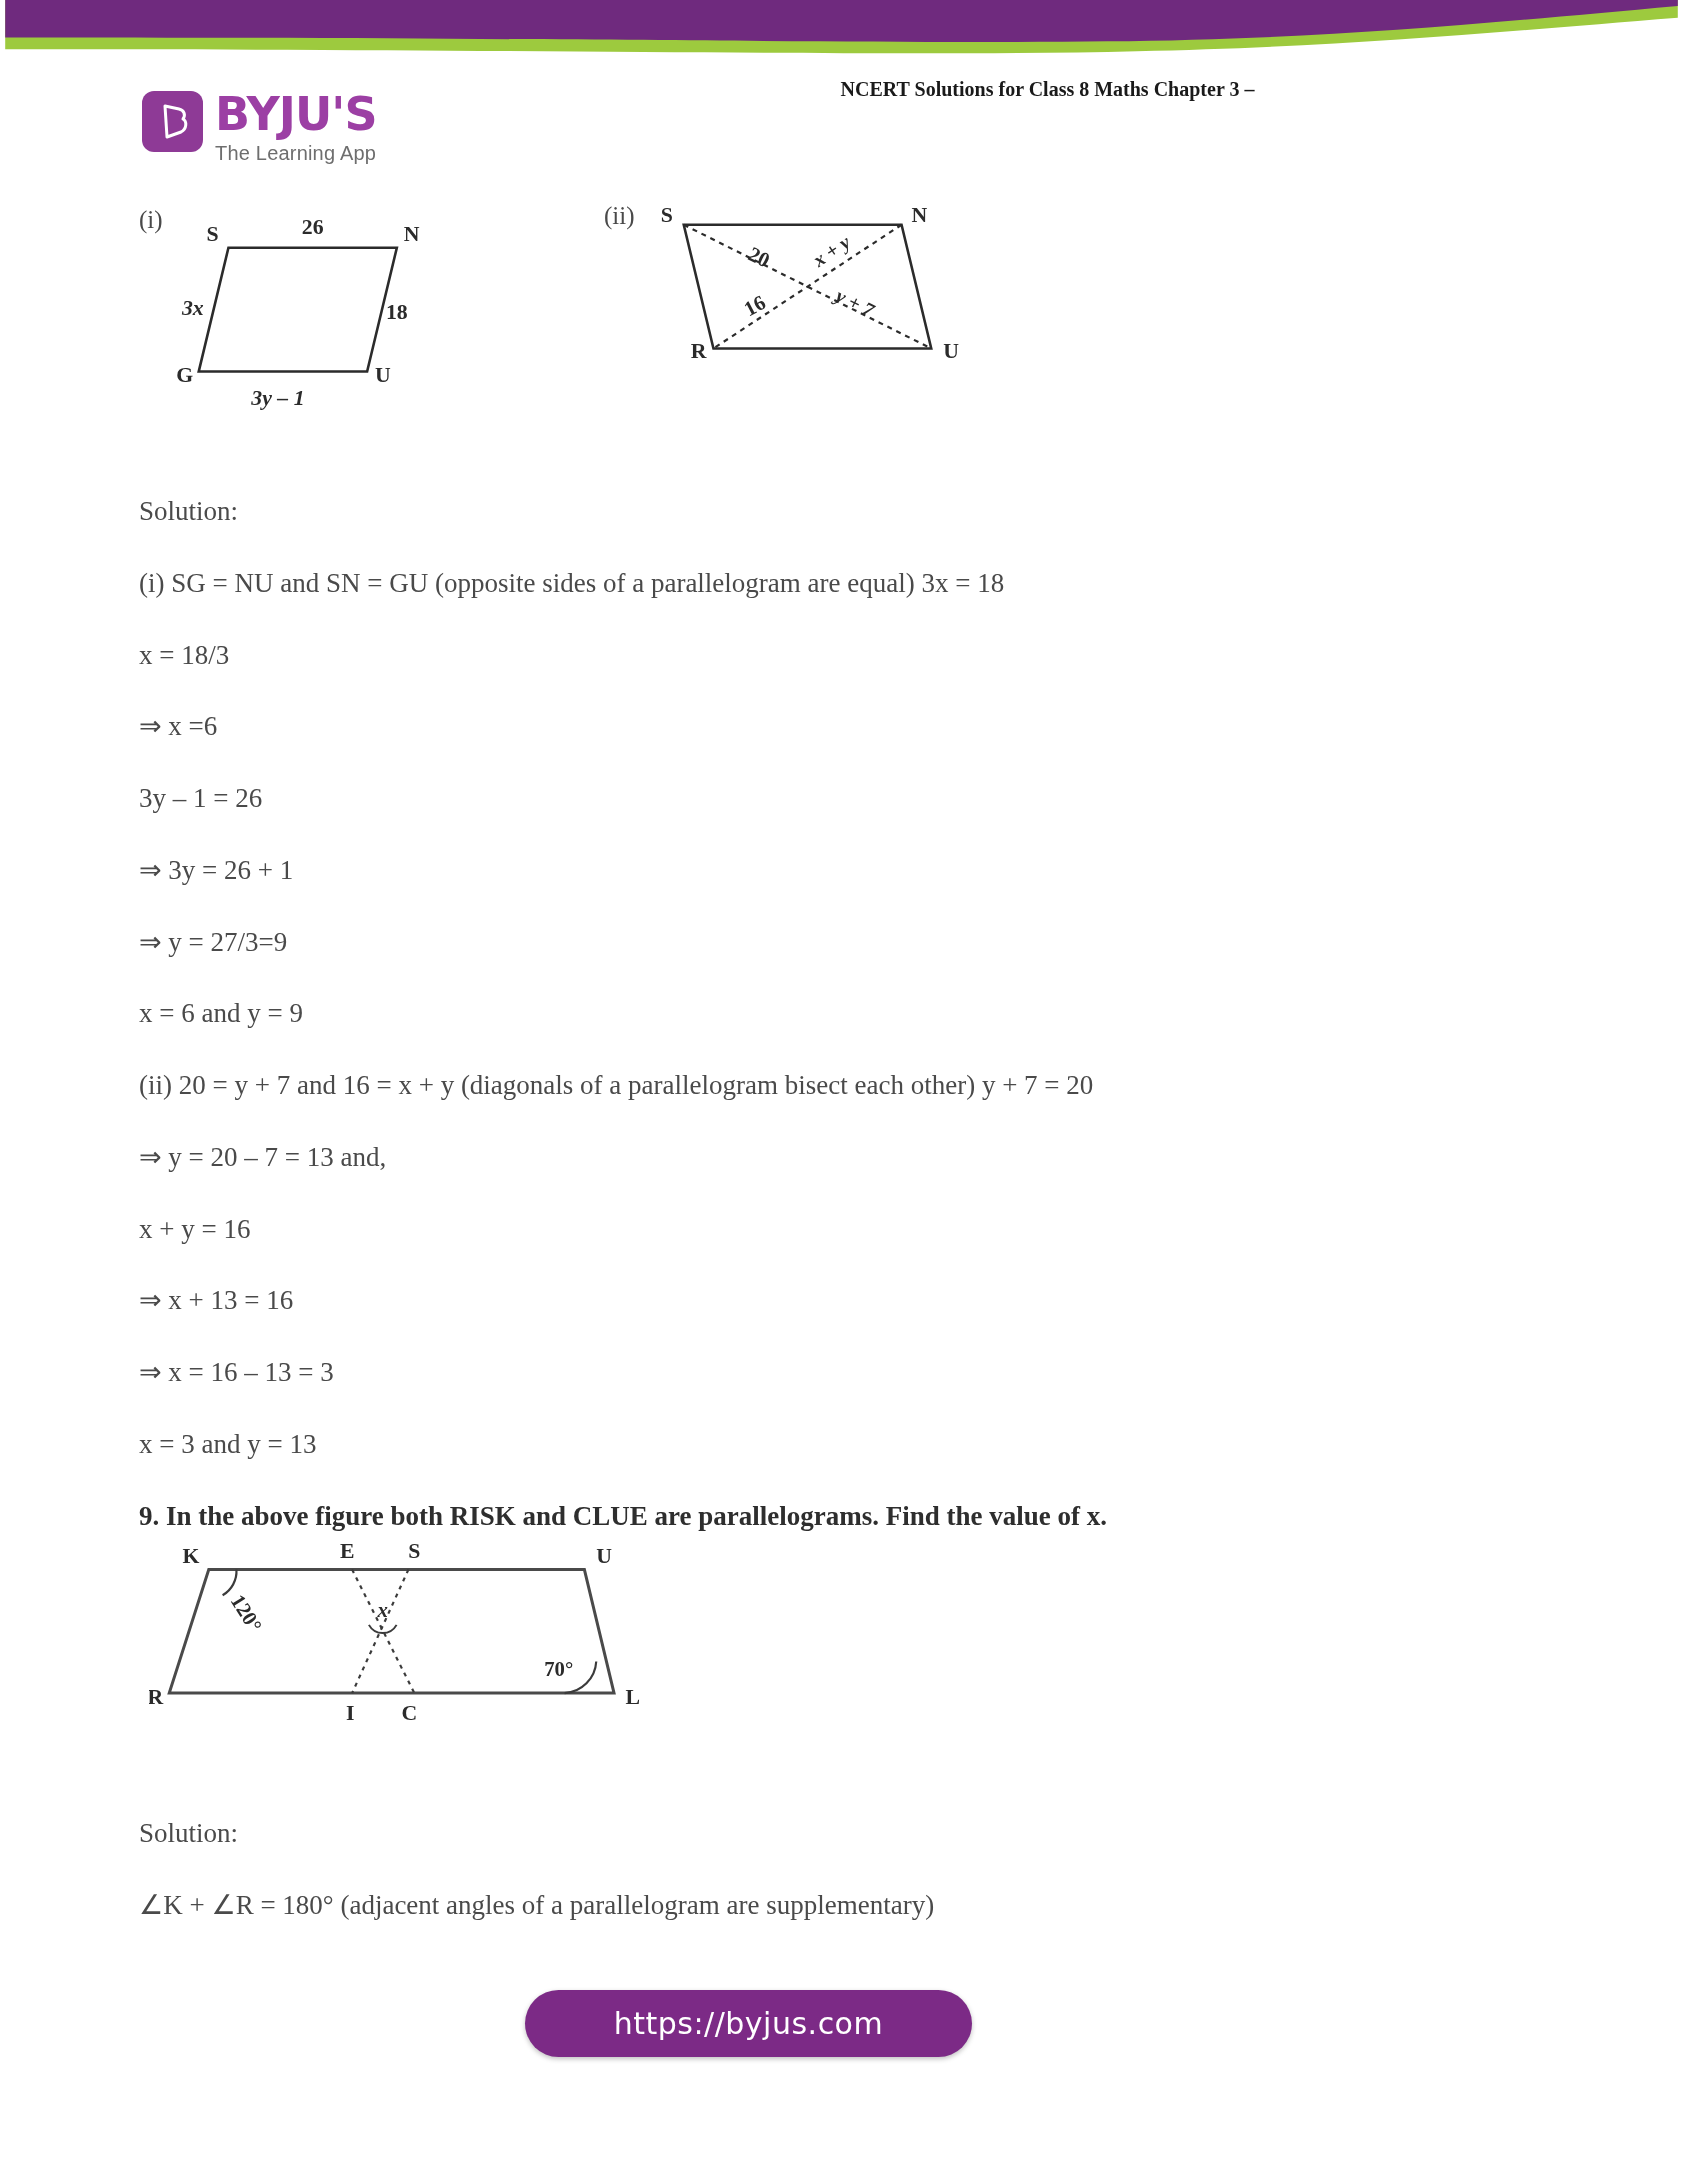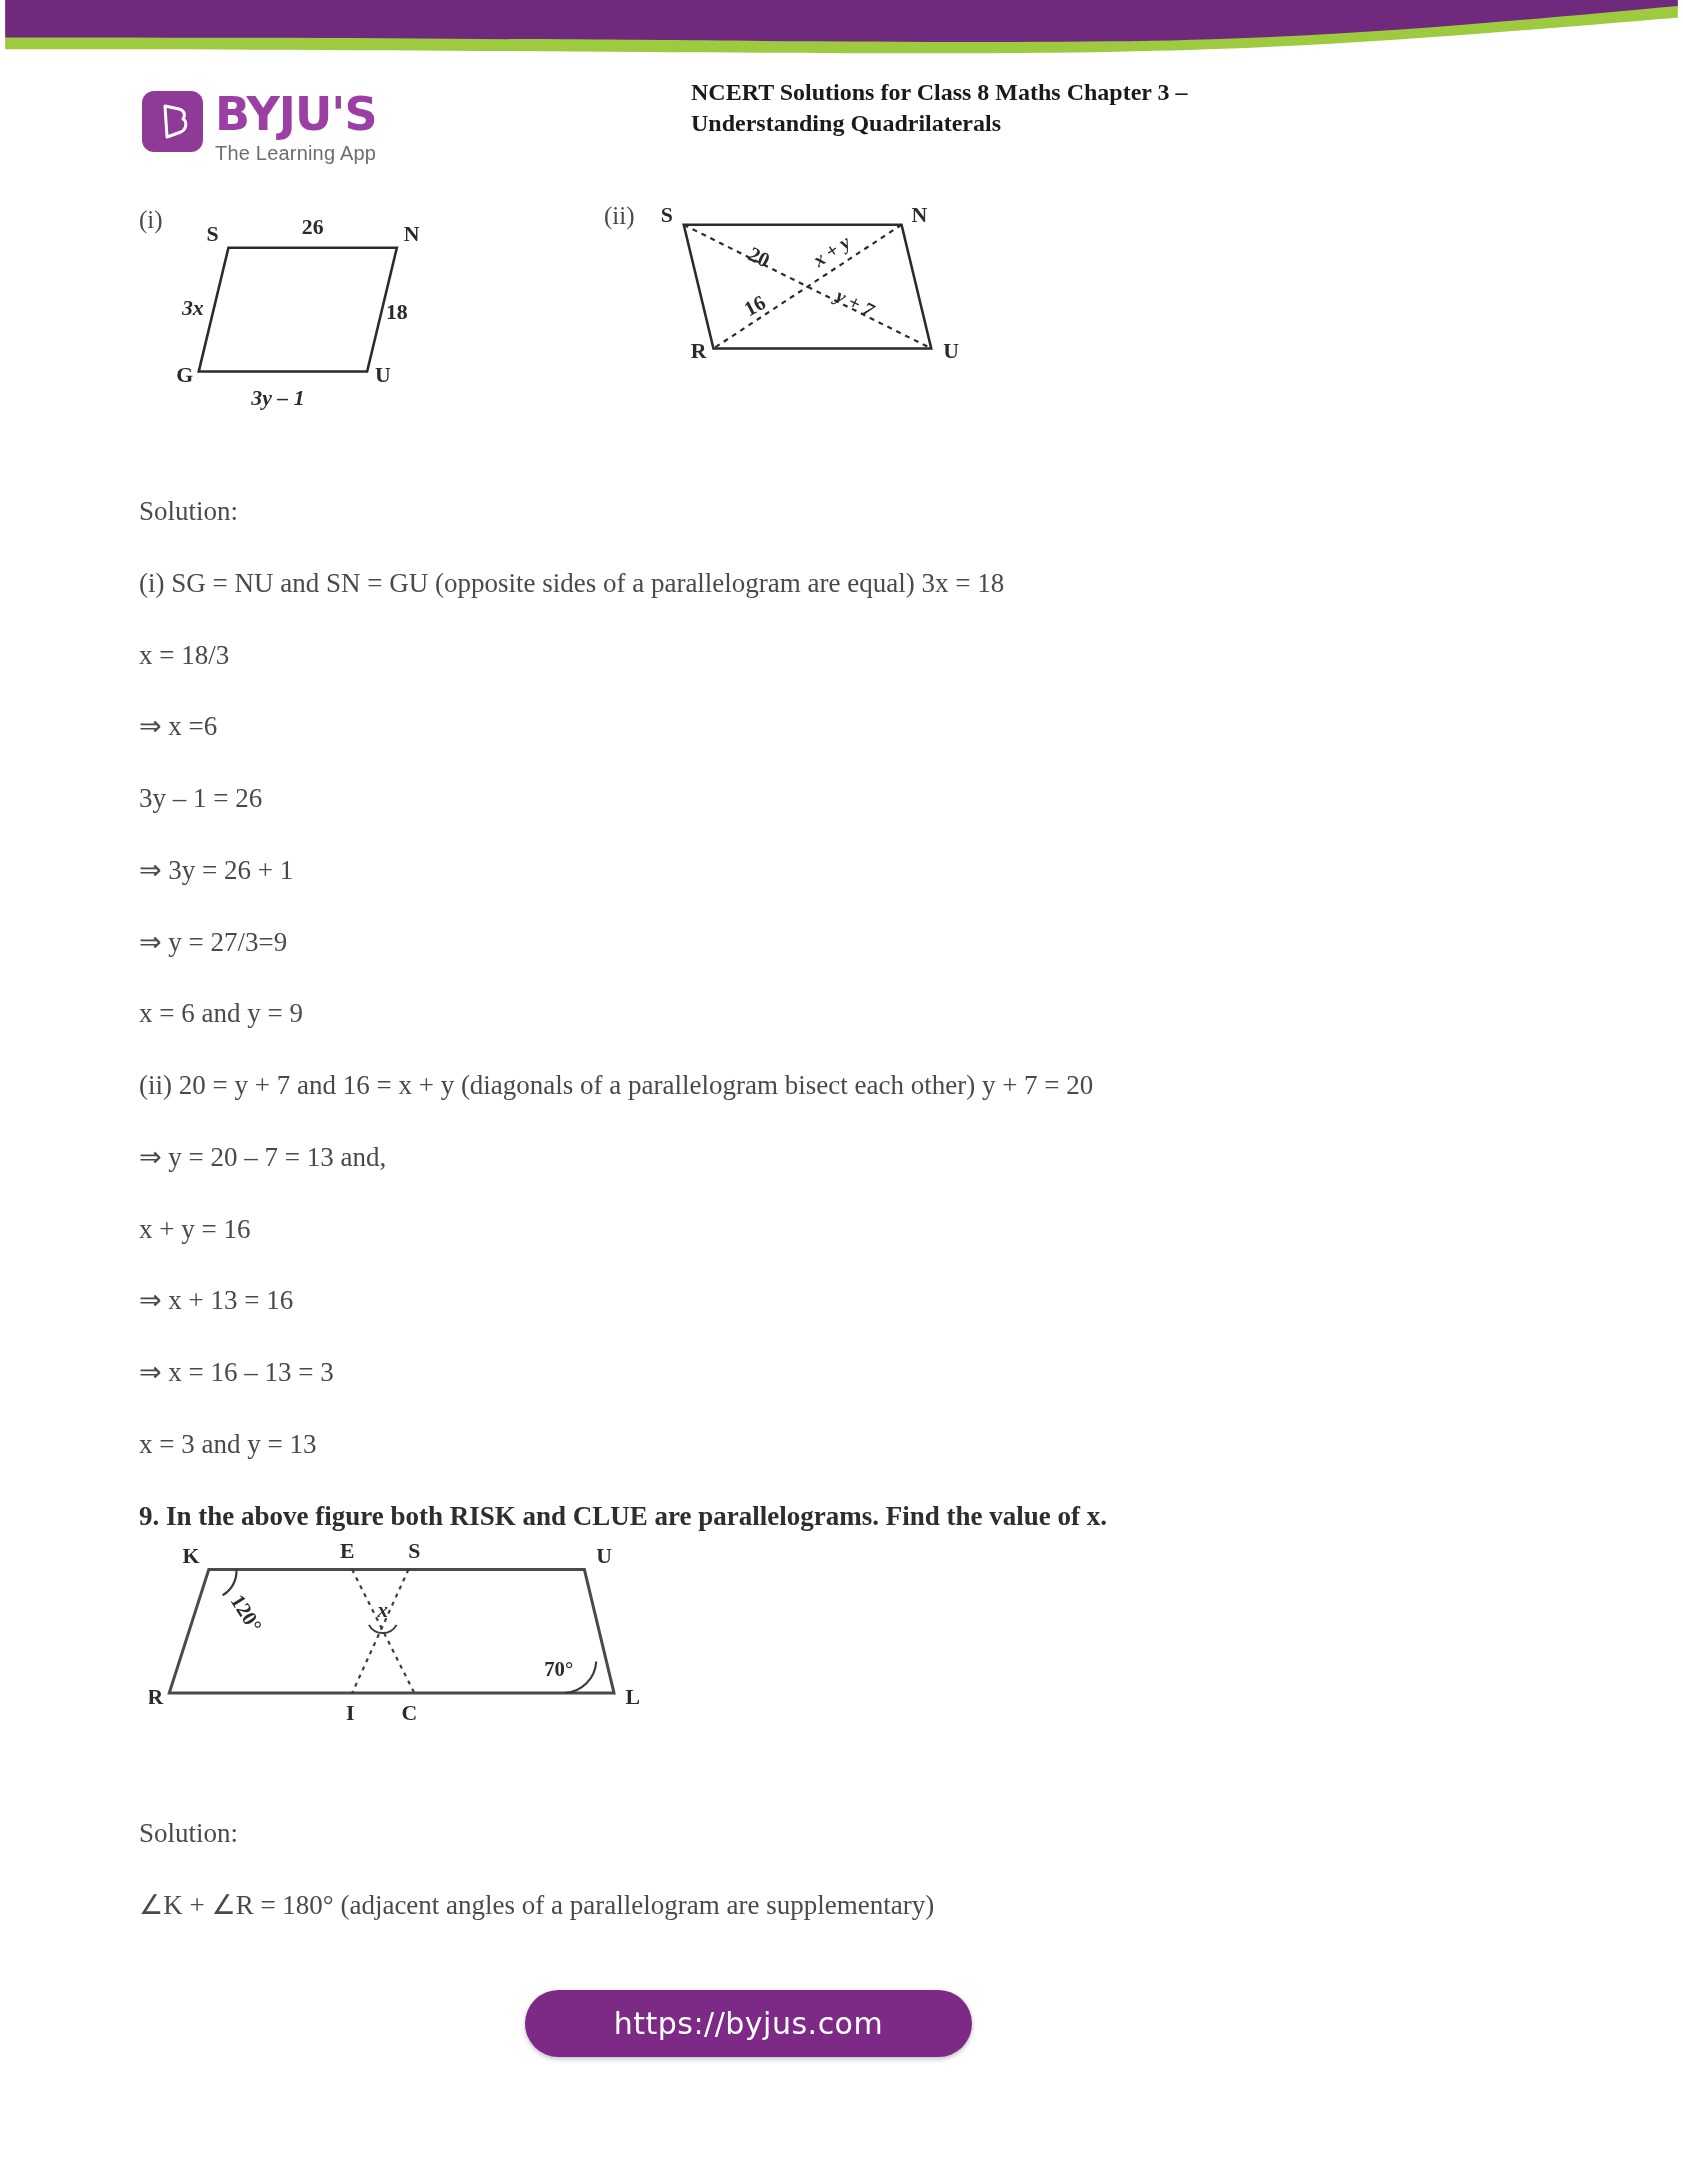--- a/index.html
+++ b/index.html
@@ -74,24 +74,24 @@
     color: #6e6e6e;
     display: block;
     margin-top: 6px;
     letter-spacing: 0.2px;
   }
   .doc-title {
     position: absolute;
     right: 158px;
     top: 6px;
     width: 713px;
-    text-align: left;
-    font-family: "Liberation Serif", serif;
-    font-weight: bold;
-    font-size: 24px;
+    text-align: center;
+    font-family: "Liberation Serif", serif;
+    font-weight: bold;
+    font-size: 20px;
     line-height: 1.28;
     color: #1a1a1a;
   }
   .doc-title .line2 { display: block; }
 
   
   .figure-row {
     position: absolute;
     top: 198px;
     left: 139px;
@@ -190,21 +190,20 @@
       </span>
     </div>
     <div class="logo-text">
       <span class="logo-word">BYJU'S</span>
       <span class="logo-tag">The Learning App</span>
     </div>
   </div>
 
   <div class="doc-title">
     <span>NCERT Solutions for Class 8 Maths Chapter 3 –</span>
-    <span class="line2">Understanding Quadrilaterals</span>
   </div>
 </div>
 
 <div class="figure-row">
 
   <div class="fig-caption" style="left:0px; top:8px;">(i)</div>
 
   <svg class="fig-svg" style="left:30px; top:10px;" width="317" height="238" viewBox="0 0 320 240" xmlns="http://www.w3.org/2000/svg">
 
     <polygon points="60,40 230,40 200,165 30,165" fill="none" stroke="#2b2b2b" stroke-width="2.6"></polygon>

